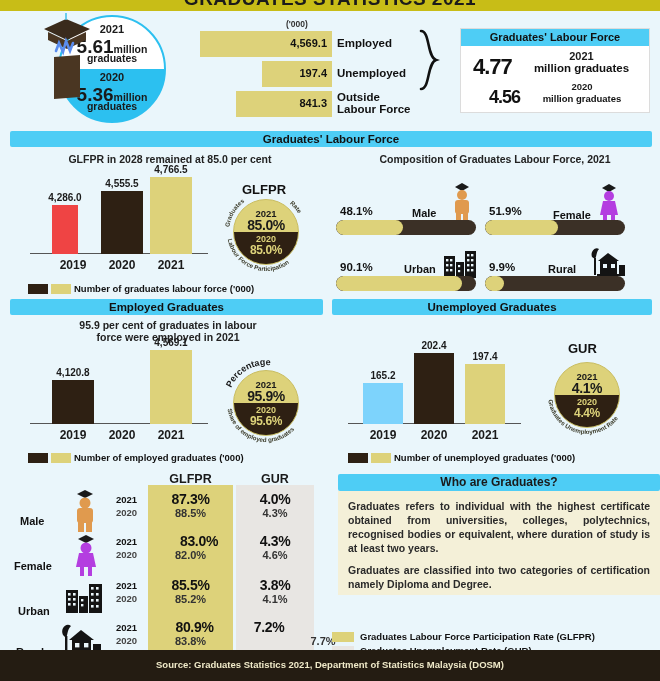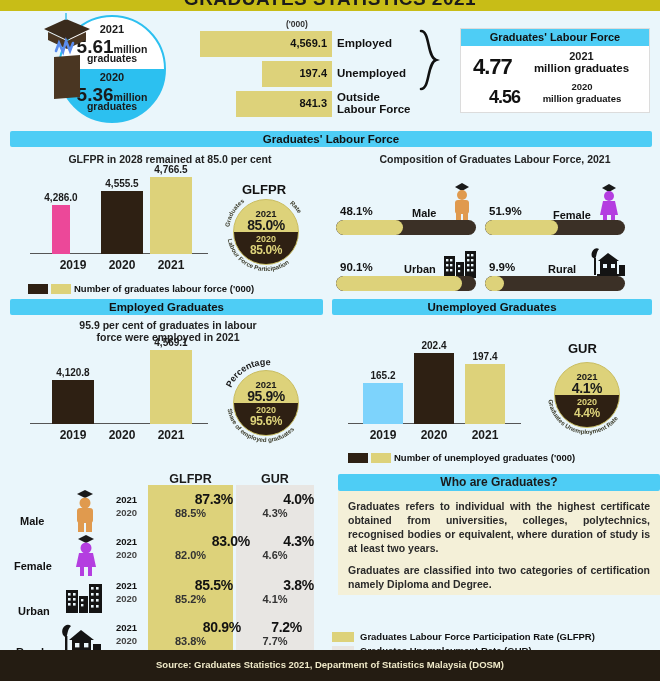--- a/index.html
+++ b/index.html
@@ -90,21 +90,21 @@
   .complab{position:absolute;font-size:11px;font-weight:bold;color:#111;}
 
   
   .tbl{position:absolute;left:8px;top:463px;width:315px;height:185px;background:#eaf6fb;}
   .col-glfpr{position:absolute;left:140px;top:11px;width:85px;height:174px;background:#ddd27a;}
   .col-gur{position:absolute;left:228px;top:11px;width:78px;height:174px;background:#e8e6e3;}
   .colhd{position:absolute;top:-1px;font-size:12.5px;font-weight:bold;text-align:center;}
   .trow-lab{position:absolute;font-size:11px;font-weight:bold;color:#111;}
   .tyr1{position:absolute;font-size:9.5px;font-weight:bold;color:#111;}
   .tyr2{position:absolute;font-size:9.5px;font-weight:bold;color:#444;}
-  .tv1{position:absolute;font-size:14px;font-weight:bold;color:#111;text-align:right;letter-spacing:-.3px;}
+  .tv1{position:absolute;font-size:14px;font-weight:bold;color:#111;text-align:center;letter-spacing:-.3px;}
   .tv2{position:absolute;font-size:11px;font-weight:bold;color:#333;text-align:center;}
 
   
   .who{position:absolute;left:330px;top:463px;width:322px;height:130px;margin-left:8px;}
   .who-hd{height:17px;background:#4ecdf5;border-radius:2px;text-align:center;font-size:12px;font-weight:bold;line-height:17px;}
   .who-body{background:#f4f0d8;padding:9px 10px 6px 10px;height:104px;box-sizing:border-box;}
   .who-p{font-size:10.5px;font-weight:bold;color:#2a2a2a;text-align:justify;line-height:1.33;margin:0 0 8px 0;}
   .blegend{position:absolute;left:332px;top:620px;width:320px;}
   .blegend .r{display:flex;align-items:center;gap:6px;margin-bottom:3px;}
   .blegend .sw2{width:22px;height:10px;display:inline-block;}
@@ -190,21 +190,21 @@
       </div>
     </div>
   </div>
 
   <div class="sec-hd" style="left:10px;top:120px;width:642px;">Graduates' Labour Force</div>
 
   <div class="sub-t" style="left:20px;top:142px;width:300px;">GLFPR in 2028 remained at 85.0 per cent</div>
 
   <div class="chart" style="left:30px;top:160px;width:180px;height:105px;">
     <div class="axis" style="left:0;bottom:22px;width:178px;"></div>
-    <div class="cbar" style="left:22px;bottom:22px;width:18px;height:49px;background:#ec4899;">
+    <div class="cbar" style="left:22px;bottom:22px;width:26px;height:49px;background:#ef4444;">
       <div class="lbl">4,286.0</div>
     </div>
     <div class="cbar" style="left:71px;bottom:22px;width:42px;height:63px;background:#2e2013;">
       <div class="lbl">4,555.5</div>
     </div>
     <div class="cbar" style="left:120px;bottom:22px;width:42px;height:77px;background:#ddd27a;">
       <div class="lbl">4,766.5</div>
     </div>
     <div class="xlab" style="left:17px;bottom:4px;width:52px;">2019</div>
     <div class="xlab" style="left:66px;bottom:4px;width:52px;">2020</div>
@@ -328,20 +328,25 @@
     <div class="axis" style="left:0;bottom:22px;width:178px;"></div>
     <div class="cbar" style="left:22px;bottom:22px;width:42px;height:44px;background:#2e2013;">
       <div class="lbl">4,120.8</div>
     </div>
     <div class="cbar" style="left:120px;bottom:22px;width:42px;height:74px;background:#ddd27a;">
       <div class="lbl">4,569.1</div>
     </div>
     <div class="xlab" style="left:17px;bottom:4px;width:52px;">2019</div>
     <div class="xlab" style="left:66px;bottom:4px;width:52px;">2020</div>
     <div class="xlab" style="left:115px;bottom:4px;width:52px;">2021</div>
+  </div>
+  <div class="leg" style="left:28px;top:441px;">
+    <span class="sw" style="background:#2e2013;"></span>
+    <span class="sw" style="background:#ddd27a;"></span>
+    <span>Number of employed graduates ('000)</span>
   </div>
 
   <div style="position:absolute;left:219px;top:345px;width:94px;height:94px;">
     <svg width="94" height="94" viewBox="0 0 94 94" style="position:absolute;left:0;top:0;">
       <defs>
         <path id="arcTop2" d="M 9,47 A 38,38 0 0 1 85,47" fill="none"></path>
         <path id="arcBot2" d="M 8,47 A 39,39 0 0 0 86,47" fill="none"></path>
       </defs>
       <text font-size="9" font-weight="bold" fill="#1a1a1a" font-family="Liberation Sans, sans-serif">
         <textPath href="#arcTop2" startOffset="13%">Percentage</textPath>
@@ -480,21 +485,21 @@
         <rect x="19" y="23" width="4.4" height="4.4" fill="#eaf6fb"></rect>
         <rect x="28" y="23" width="4.4" height="4.4" fill="#eaf6fb"></rect>
         <rect x="12" y="34" width="33" height="2.4" fill="#141414"></rect>
         <rect x="37" y="24" width="8" height="10" fill="#141414"></rect>
       </svg>
       <div class="tyr1" style="left:108px;top:148px;">2021</div>
       <div class="tyr2" style="left:108px;top:161px;">2020</div>
       <div class="tv1" style="left:140px;top:145px;width:93px;">80.9%</div>
       <div class="tv2" style="left:140px;top:161px;width:85px;">83.8%</div>
       <div class="tv1" style="left:228px;top:145px;width:66px;">7.2%</div>
-      <div class="tv2" style="left:228px;top:161px;width:78px;">7.7%</div>
+      <div class="tv2" style="left:228px;top:161px;width:78px;padding-left:48px;">7.7%</div>
     </div>
   </div>
 
   <div class="who">
     <div class="who-hd">Who are Graduates?</div>
     <div class="who-body">
       <p class="who-p">Graduates refers to individual with the highest certificate obtained from universities, colleges, polytechnics, recognised bodies or equivalent, where duration of study is at least two years.</p>
       <p class="who-p">Graduates are classified into two categories of certification namely Diploma and Degree.</p>
     </div>
   </div>

